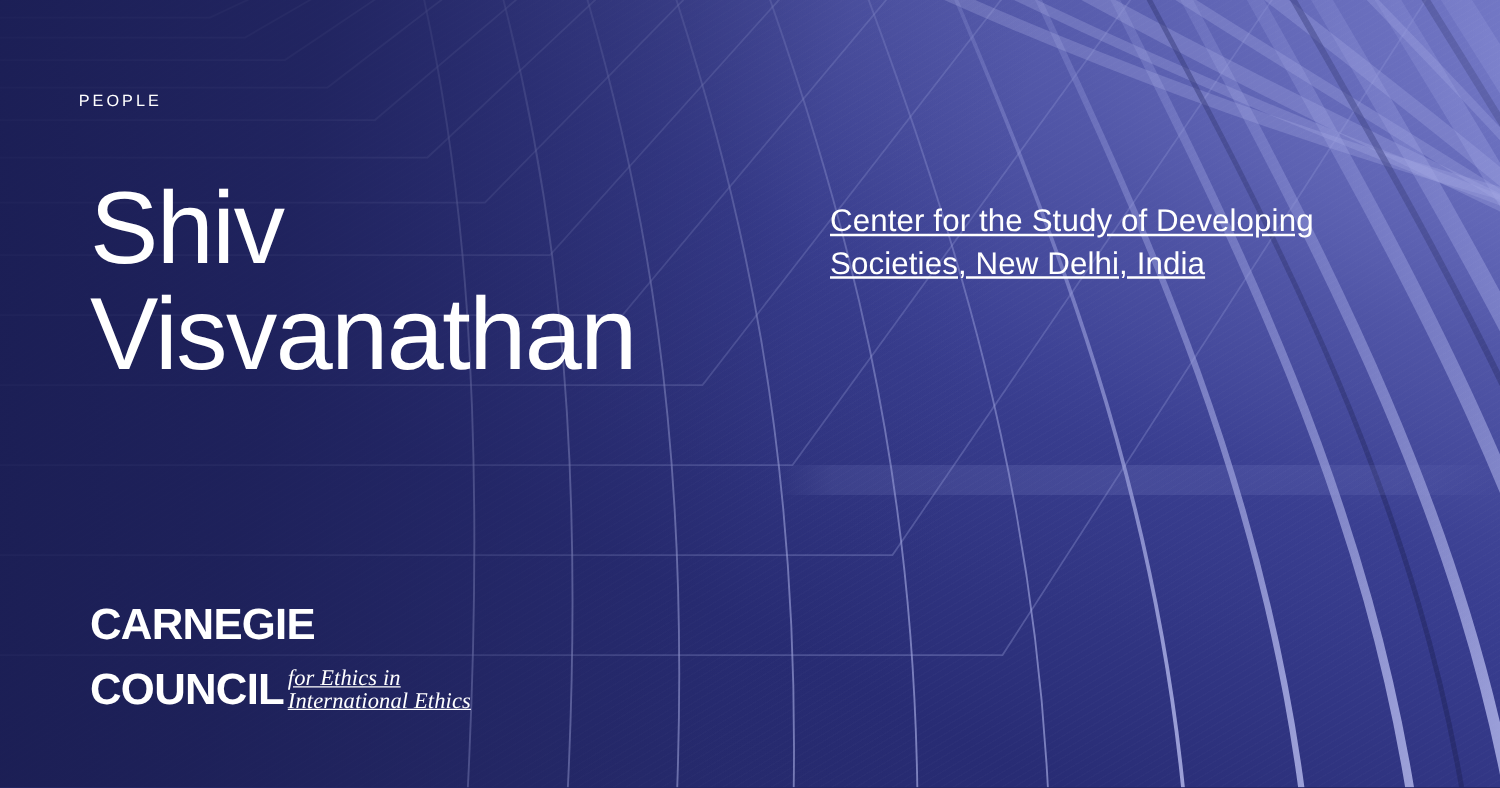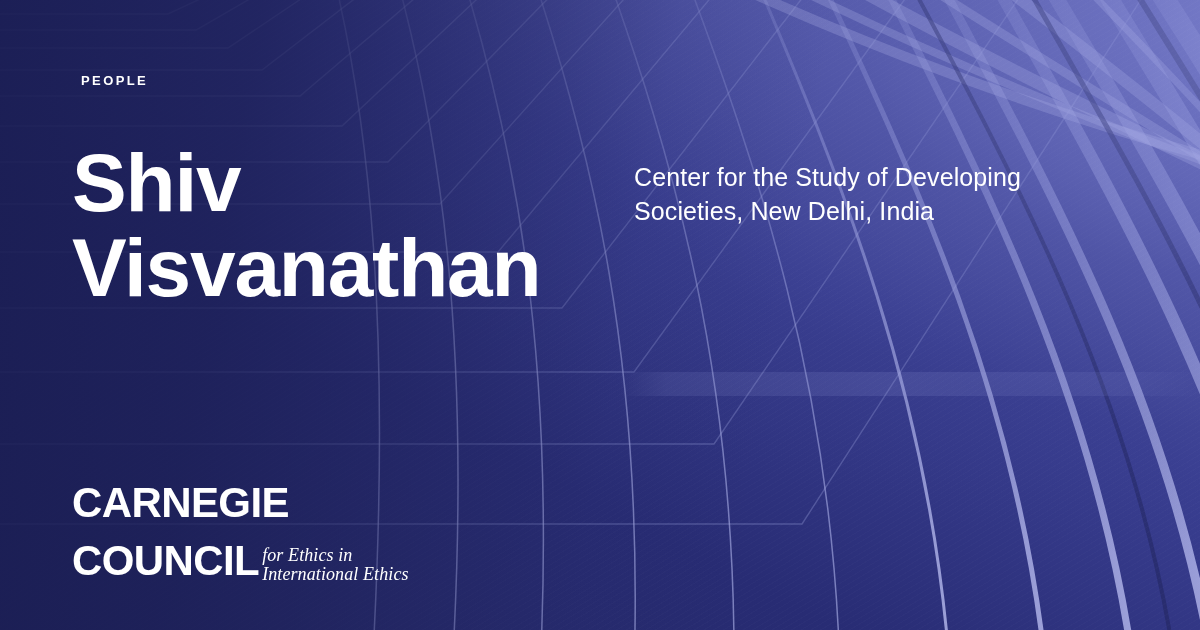--- a/index.html
+++ b/index.html
@@ -69,81 +69,83 @@
       rgba(255,255,255,0.045) 1px,
       rgba(255,255,255,0.0) 1px,
       rgba(255,255,255,0.0) 5px);
   }
 
   
   #content { position:absolute; inset:0; }
 
   .eyebrow {
     position:absolute;
-    left:81px; top:74px;
+    left:63px; top:74px;
     color:#ffffff;
     font-size:13px;
-    font-weight:bold;
+    font-weight:normal;
     letter-spacing:2.4px;
     text-transform:uppercase;
     line-height:1;
     white-space:nowrap;
   }
 
   .headline {
     position:absolute;
     left:72px; top:140px;
     width:560px;
     color:#ffffff;
     font-size:82px;
-    font-weight:bold;
+    font-weight:normal;
     line-height:1.04;
     letter-spacing:-1.2px;
   }
 
   .affiliation {
     position:absolute;
-    left:634px; top:160px;
+    left:664px; top:160px;
     width:450px;
     color:#ffffff;
     font-size:25px;
     font-weight:300;
     line-height:1.36;
     letter-spacing:0.1px;
+    text-decoration:underline;
   }
 
   
   .logo {
     position:absolute;
     left:72px; top:482px;
     color:#ffffff;
   }
   .logo-rows { display:block; }
   .logo-word {
     display:block;
-    font-size:42px;
+    font-size:35px;
     font-weight:bold;
     letter-spacing:-0.6px;
     line-height:1.0;
     white-space:nowrap;
   }
   .logo-row2 {
     display:flex;
     align-items:flex-end;
     margin-top:16px;
   }
   .logo-tag {
     font-family:"Liberation Serif", serif;
     font-style:italic;
     font-size:18px;
     line-height:1.02;
     letter-spacing:0.1px;
     margin-left:3px;
     margin-bottom:-1px;
     white-space:nowrap;
+    text-decoration:underline;
   }
   .logo-tag span { display:block; }
 </style>
 </head>
 <body>
 
 <div id="card">
 
   <div class="bg-layer">
 

